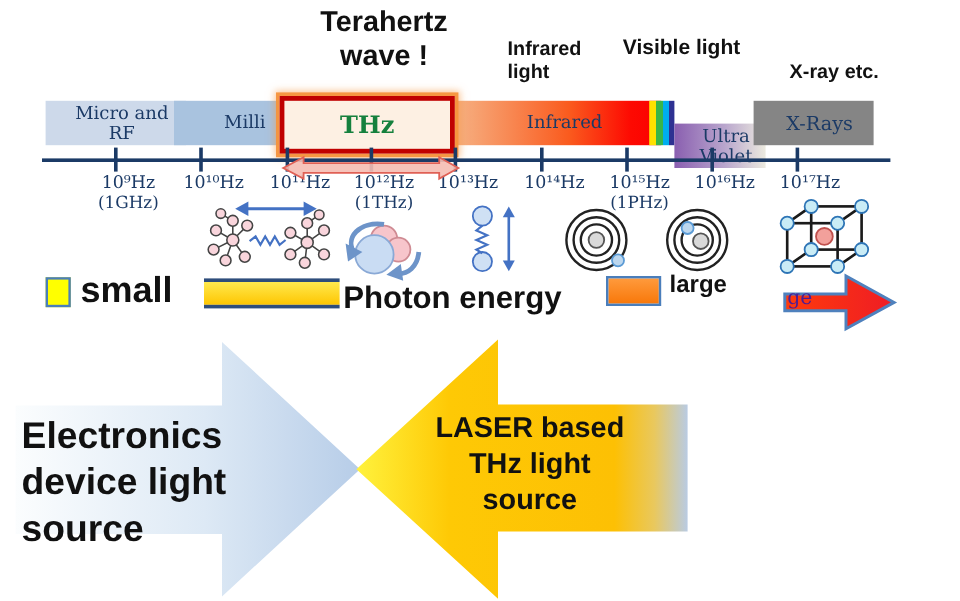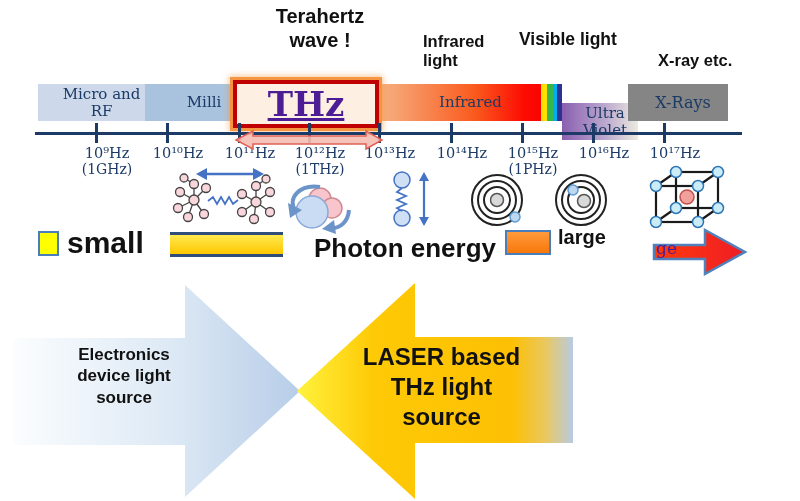--- a/index.html
+++ b/index.html
@@ -7,62 +7,62 @@
          font-family:"Liberation Sans",sans-serif;}
   .abs{position:absolute;}
   .pre{white-space:pre-line;}
   
   .comic{font-family:"Liberation Sans",sans-serif;font-weight:bold;color:#111;}
   
   .serifnavy{font-family:"DejaVu Serif","Liberation Serif",serif;color:#1b3a66;padding-left:10px;}
 
   
   .lbl-cellophane{left:44px;top:26px;font-size:17px;}
-  .lbl-terahertz{left:231px;top:5px;width:178px;text-align:center;font-size:20px;line-height:1.18;}
+  .lbl-terahertz{left:231px;top:5px;width:178px;text-align:center;font-size:24px;line-height:1.18;}
   .lbl-infrared{left:423px;top:32px;font-size:16.5px;line-height:1.15;}
   .lbl-visible{left:519px;top:29px;font-size:17.5px;}
   .lbl-xray{left:658px;top:51px;font-size:16.5px;}
 
   
   .seg{top:84px;height:37px;display:flex;align-items:center;justify-content:center;
        text-align:center;font-size:15px;line-height:1.1;}
   .seg-micro{left:38px;width:107px;background:#cdd9ea;}
   .seg-milli{left:145px;width:98px;background:#a9c3df;}
   .seg-infrared{left:380px;width:161px;background:linear-gradient(90deg,#f6b183 0%,#fa5b1e 55%,#fd0a02 85%,#fb0000 100%);}
   .seg-rainbow{left:541px;width:21px;background:linear-gradient(90deg,
       #ffe100 0 28%,#39b54a 28% 55%,#00aeef 55% 78%,#2e3192 78% 100%);}
   .seg-uv{left:562px;width:66px;background:linear-gradient(90deg,#8a5fb0 0%,#b9a6cd 55%,#eceadf 100%);margin-top:19px;}
   .seg-xrays{left:628px;width:90px;background:#858585;font-size:16px;}
   .thz-box{left:233px;top:80px;width:138px;height:40px;background:#fdf0e3;
       border:4px solid #c00000;box-sizing:content-box;
       box-shadow:0 0 0 3px rgba(246,146,60,.95),0 0 6px 4px rgba(246,146,60,.55);
       display:flex;align-items:center;justify-content:center;}
   .thz-box span{font-family:"DejaVu Serif","Liberation Serif",serif;font-weight:bold;
-      font-size:34px;color:#4c1d95;text-decoration:underline;}
+      font-size:20px;color:#15803d;}
 
   
   .axis-line{left:35px;top:132px;width:707px;height:3px;background:#1b3a66;}
   .tick{top:123px;width:3px;height:20px;background:#1b3a66;}
   .tick-label{top:146px;width:80px;text-align:center;font-size:14.5px;line-height:1.1;}
   .tick-label .sub{font-size:14px;}
 
   
   .swatch-small{left:38px;top:231px;width:21px;height:25px;background:#ffff00;border:2px solid #4a7ebb;box-sizing:border-box;}
   .txt-small{left:67px;top:226px;font-size:30px;}
   .grad-bar{left:170px;top:232px;width:113px;height:25px;box-sizing:border-box;
       background:linear-gradient(180deg,#ffe94e,#fec601);
       border-top:3px solid #2e4d7b;border-bottom:3px solid #2e4d7b;}
-  .txt-photon{left:286px;top:233px;font-size:26px;margin-left:28px;}
+  .txt-photon{left:286px;top:233px;font-size:26px;}
   .swatch-large{left:505px;top:230px;width:46px;height:25px;box-sizing:border-box;
       background:linear-gradient(180deg,#ff9a3c,#f8780a);border:2px solid #4a7ebb;}
   .txt-large{left:558px;top:226px;font-size:20px;}
   .txt-ge{left:656px;top:238px;font-size:17px;font-family:"DejaVu Serif","Liberation Serif",serif;color:#4c1d95;}
 
   
-  .txt-electronics{left:18px;top:344px;width:212px;text-align:center;font-size:17px;line-height:1.25;}
+  .txt-electronics{left:18px;top:344px;width:212px;font-size:31px;line-height:1.25;}
   .txt-laser{left:334px;top:342px;width:215px;text-align:center;font-size:24px;line-height:1.25;}
 </style>
 </head>
 <body>
 
 <div id="stage">
 
   <div class="abs comic pre lbl-terahertz">Terahertz
 wave !</div>
   <div class="abs comic pre lbl-infrared">Infrared

